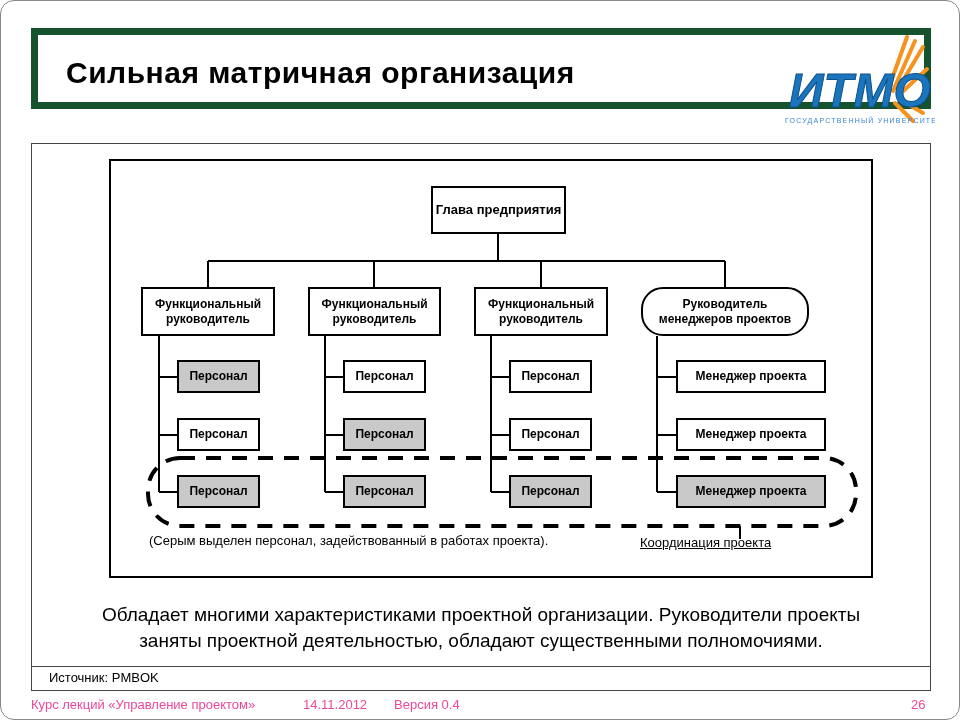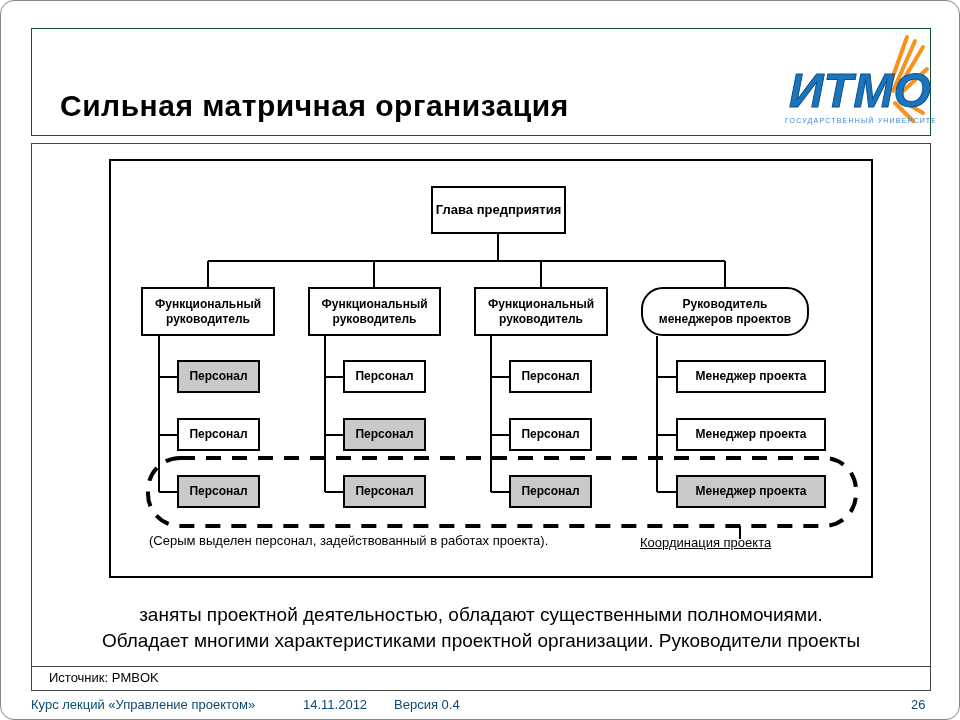--- a/index.html
+++ b/index.html
@@ -1,20 +1,20 @@
 <!DOCTYPE html>
 <html><head>
 <meta charset="utf-8">
 <style>
   html,body{margin:0;padding:0;background:#fff;}
   .slide{position:relative;width:960px;height:720px;background:#fff;overflow:hidden;
          font-family:"Liberation Sans","DejaVu Sans",sans-serif;color:#000;
          border:1px solid #888;border-radius:14px;box-sizing:border-box;}
-  .title-box{position:absolute;left:30px;top:27px;width:900px;height:108px;
-             border:1px solid #14532d;background:#fff;box-sizing:border-box;
+  .title-box{position:absolute;left:30px;top:27px;width:900px;height:81px;
+             border:7px solid #14532d;background:#fff;box-sizing:border-box;
              display:flex;align-items:flex-end;padding:0 0 12px 28px;}
   .title-text{font-size:30px;font-weight:bold;letter-spacing:.5px;}
   .logo{position:absolute;left:782px;top:30px;width:152px;height:104px;}
   .content-box{position:absolute;left:30px;top:142px;width:900px;height:548px;
                border:1px solid #444;background:#fff;box-sizing:border-box;}
   .diagram-box{position:absolute;left:108px;top:158px;width:764px;height:419px;
                border:2px solid #000;background:#fff;box-sizing:border-box;}
   .connectors{position:absolute;left:0;top:0;width:760px;height:415px;}
   .node{position:absolute;border:2px solid #000;background:#fff;box-sizing:border-box;
         display:flex;align-items:center;justify-content:center;text-align:center;
@@ -31,21 +31,21 @@
   .cc2{left:232px;width:83px;}
   .cc3{left:398px;width:83px;}
   .cc4{left:565px;width:150px;}
   .r1{top:199px;}.r2{top:257px;}.r3{top:314px;}
   .caption{position:absolute;left:38px;top:372px;font-size:13px;}
   .coord-label{position:absolute;left:529px;top:374px;width:200px;text-align:left;font-size:13px;text-decoration:underline;}
   .body-text{position:absolute;left:40px;top:601px;width:880px;text-align:center;
              font-size:19px;line-height:1.35;}
   .divider{position:absolute;left:30px;top:665px;width:900px;border-top:1px solid #444;}
   .source{position:absolute;left:48px;top:669px;font-size:13px;}
-  .footer-item{position:absolute;top:696px;font-size:13px;color:#0c4a6e;}
+  .footer-item{position:absolute;top:696px;font-size:13px;color:#ec4899;}
   .f-course{left:30px;} .f-date{left:302px;} .f-version{left:393px;}
   .f-author{left:590px;} .f-page{left:910px;}
 </style>
 </head>
 <body>
 
 <div class="slide">
 
   <div class="title-box">
     <div class="title-text">Сильная матричная организация</div>
@@ -119,22 +119,22 @@
 
     <div class="node child cc4 r1">Менеджер проекта</div>
     <div class="node child cc4 r2">Менеджер проекта</div>
     <div class="node child cc4 r3 gray">Менеджер проекта</div>
 
     <div class="caption">(Серым выделен персонал, задействованный в работах проекта).</div>
     <div class="coord-label">Координация проекта</div>
   </div>
 
   <div class="body-text">
+    <div>Обладает многими характеристиками проектной организации. Руководители проекты</div>
     <div>заняты проектной деятельностью, обладают существенными полномочиями.</div>
-    <div>Обладает многими характеристиками проектной организации. Руководители проекты</div>
   </div>
 
   <div class="divider"></div>
   <div class="source">Источник: PMBOK</div>
 
   <div class="footer-item f-course">Курс лекций «Управление проектом»</div>
   <div class="footer-item f-date">14.11.2012</div>
   <div class="footer-item f-version">Версия 0.4</div>
   <div class="footer-item f-page">26</div>
 

